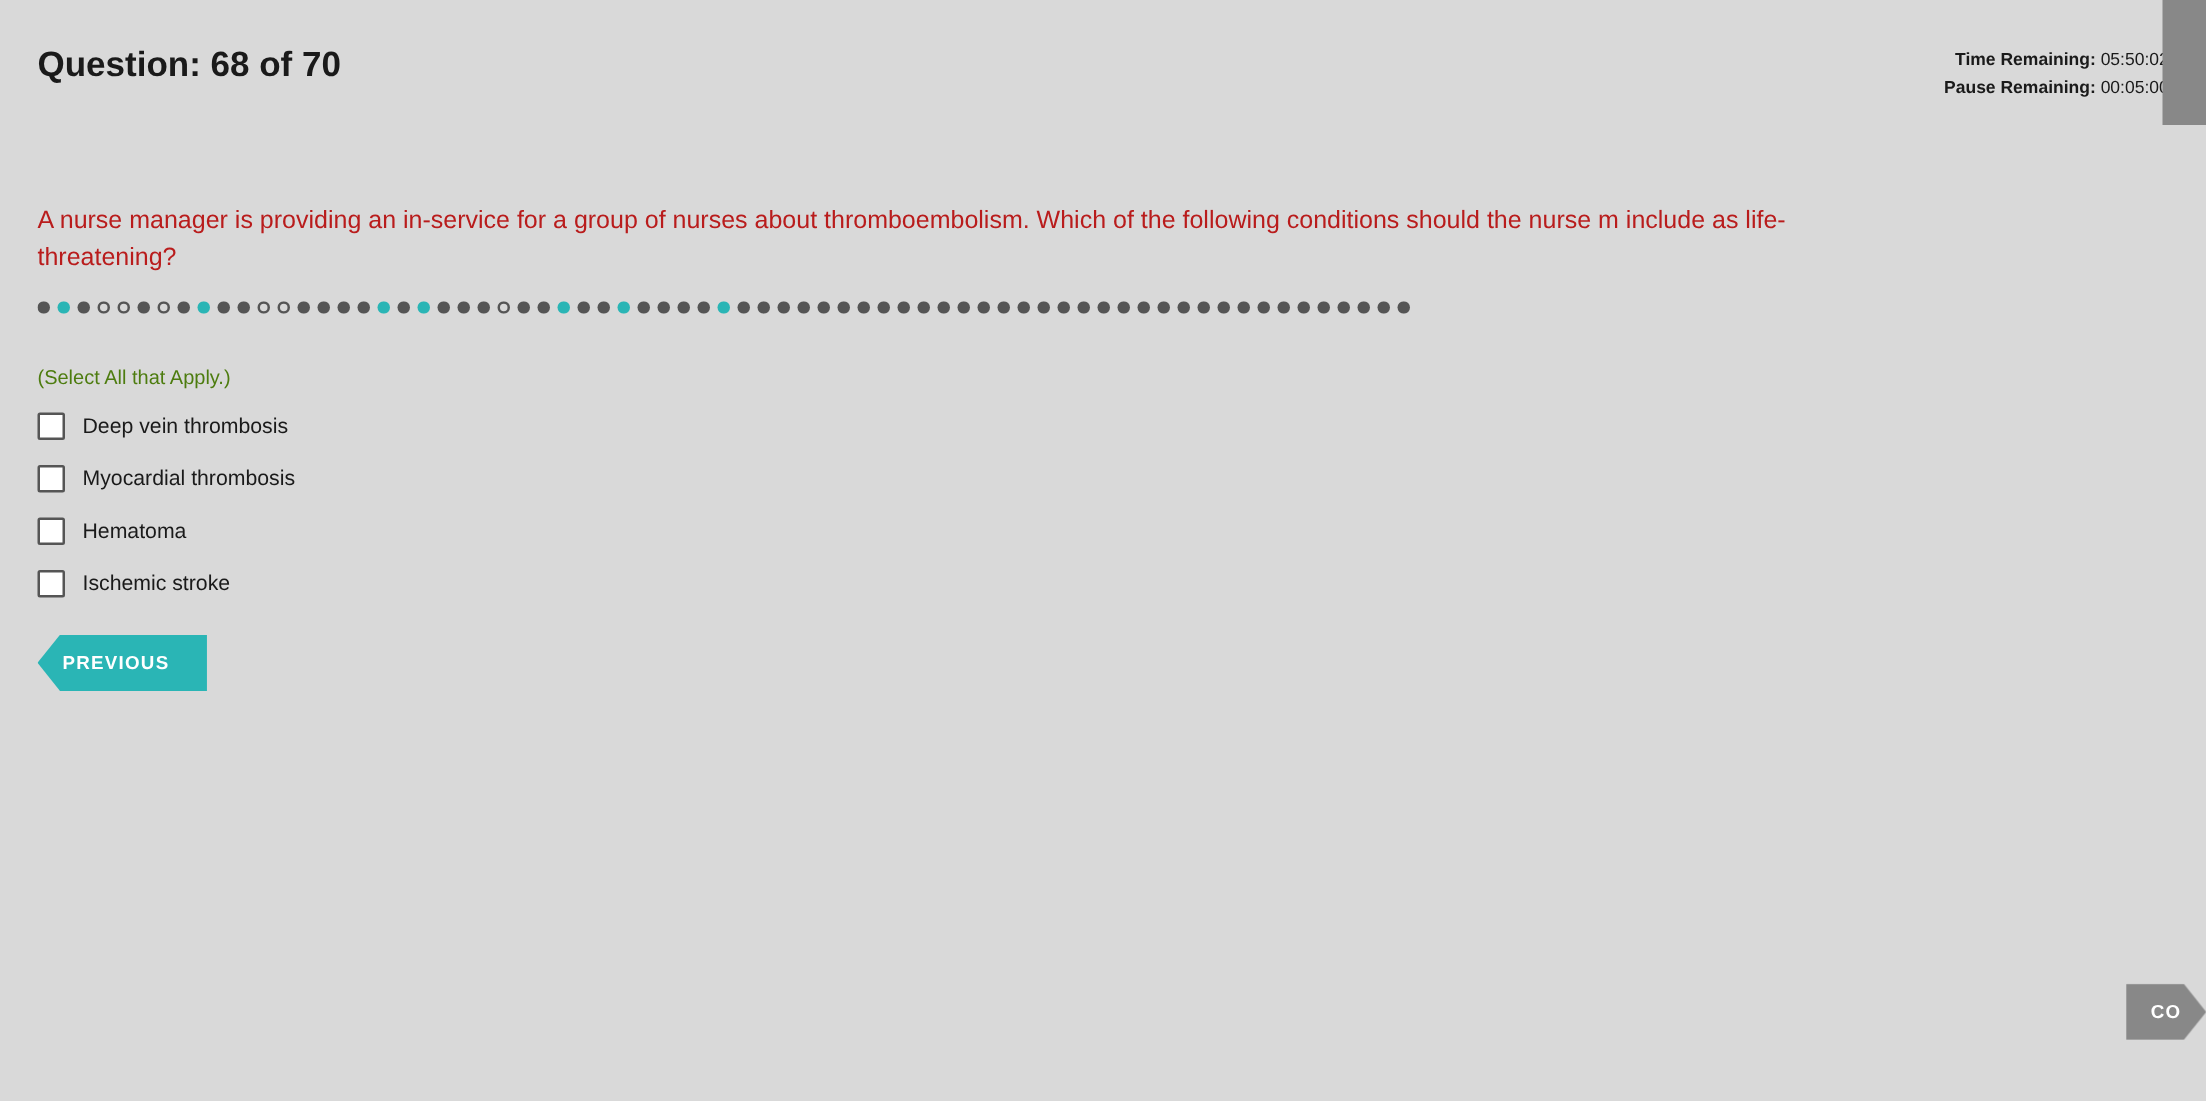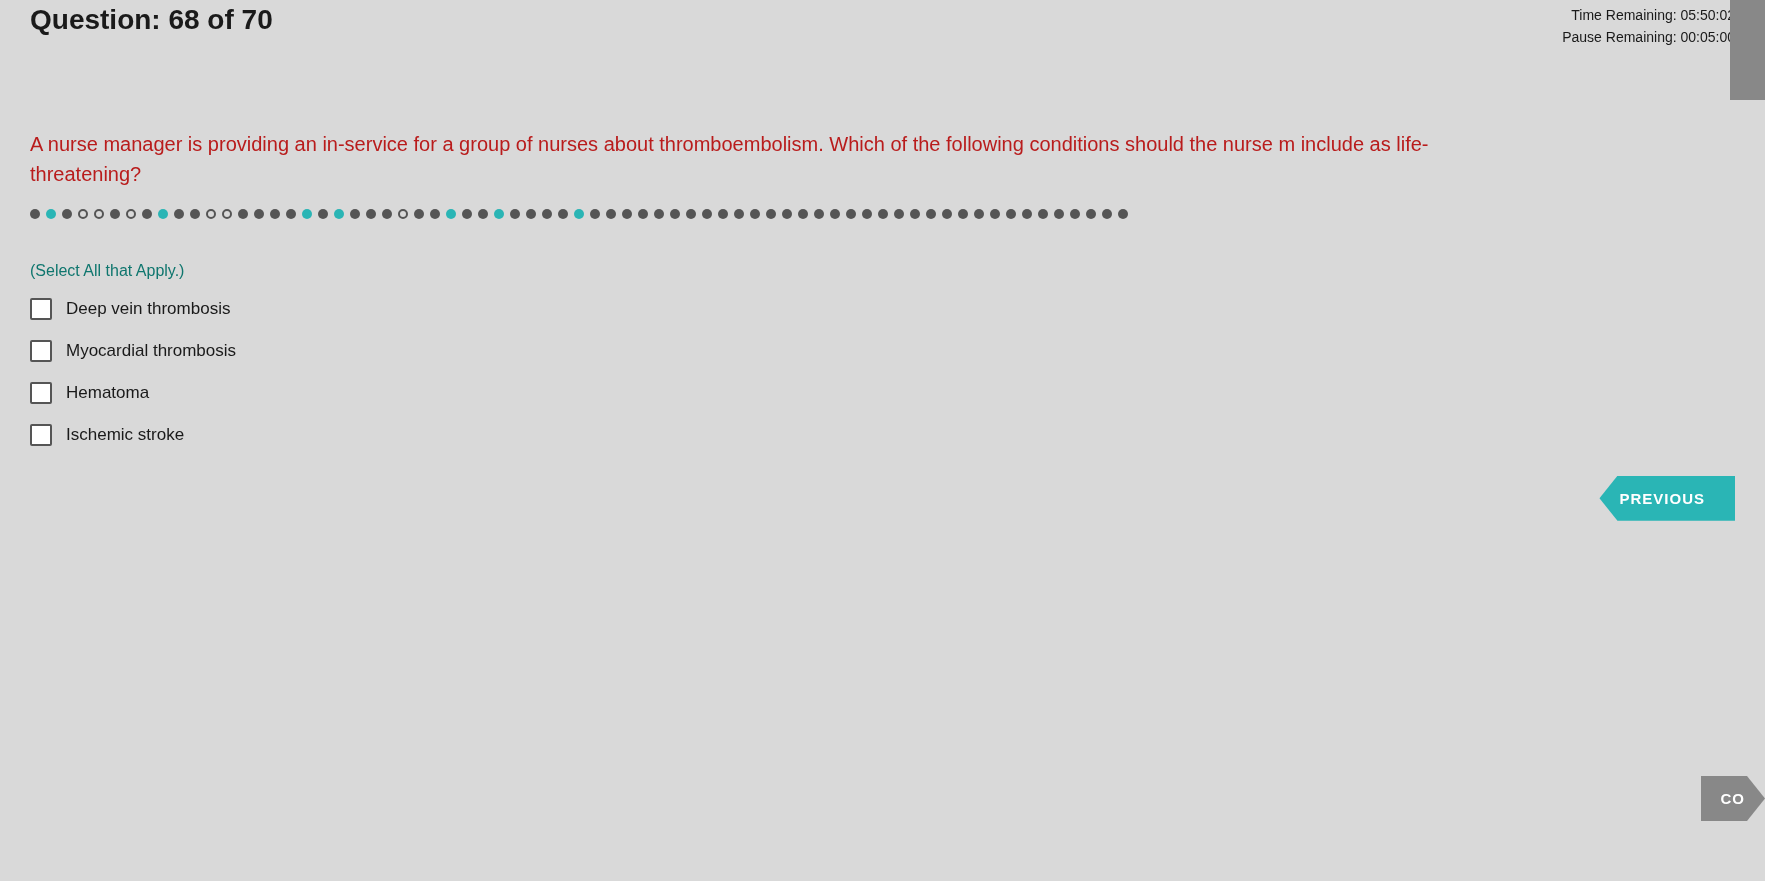--- a/index.html
+++ b/index.html
@@ -14,21 +14,21 @@
       width: 1765px;
       min-height: 881px;
       position: relative;
       overflow-x: hidden;
     }
 
     .page-container {
       width: 100%;
       min-height: 881px;
       background-color: #d9d9d9;
-      padding: 4px 30px;
+      padding: 36px 30px;
       position: relative;
     }
 
     .header-row {
       display: flex;
       justify-content: space-between;
       align-items: flex-start;
       margin-bottom: 20px;
     }
 
@@ -39,21 +39,21 @@
     }
 
     .timer-section {
       text-align: right;
       font-size: 14px;
       color: #1a1a1a;
       line-height: 1.6;
     }
 
     .timer-section strong {
-      font-weight: normal;
+      font-weight: bold;
     }
 
     .question-body {
       margin-top: 80px;
       margin-bottom: 20px;
       font-size: 20px;
       color: #b91c1c;
       line-height: 1.5;
       max-width: 1500px;
     }
@@ -82,21 +82,21 @@
       background-color: transparent;
       border: 2px solid #555;
     }
 
     .dot-teal {
       background-color: #2ab5b5;
     }
 
     .select-instruction {
       font-size: 16px;
-      color: #0f766e;
+      color: #4d7c0f;
       margin-bottom: 18px;
       margin-top: 43px;
     }
 
     .answer-option {
       display: flex;
       align-items: center;
       margin-bottom: 20px;
       cursor: pointer;
     }
@@ -111,21 +111,21 @@
       border-radius: 2px;
     }
 
     .option-label {
       font-size: 17px;
       color: #1a1a1a;
     }
 
     .navigation-row {
       display: flex;
-      justify-content: flex-end;
+      justify-content: flex-start;
       align-items: center;
       margin-top: 30px;
     }
 
     .previous-button {
       display: flex;
       align-items: center;
       background-color: #2ab5b5;
       color: white;
       font-size: 15px;
@@ -277,15 +277,15 @@
       <div class="answer-option">
         <div class="checkbox"></div>
         <span class="option-label">Ischemic stroke</span>
       </div>
     </div>
 
   <div class="navigation-row">
     <button class="previous-button">PREVIOUS</button>
   </div>
 
-  <button class="continue-button" style="position:fixed; right:0; bottom:60px;">CO</button>
+  <button class="continue-button" style="position:fixed; right:0; bottom:49px;">CO</button>
 
 </div>
 
 </body></html>

